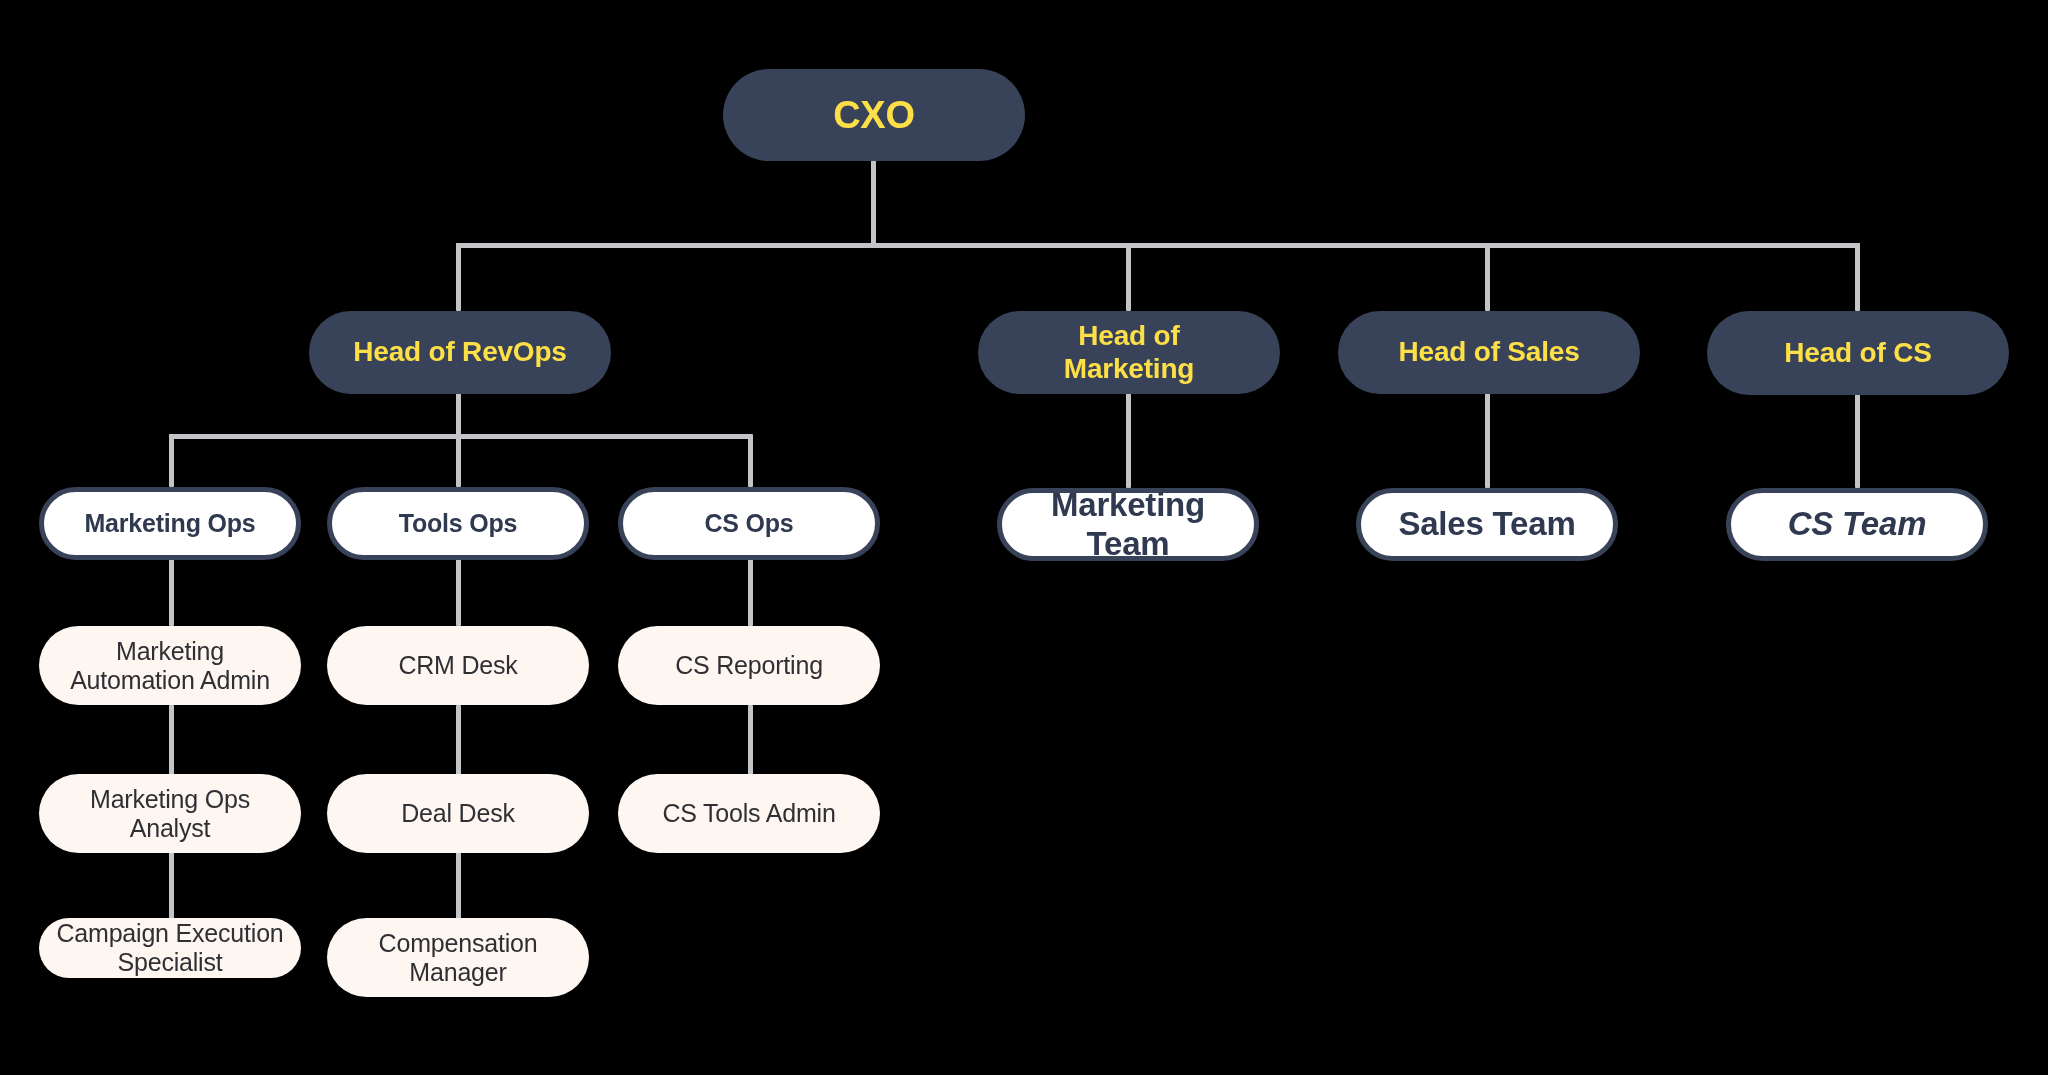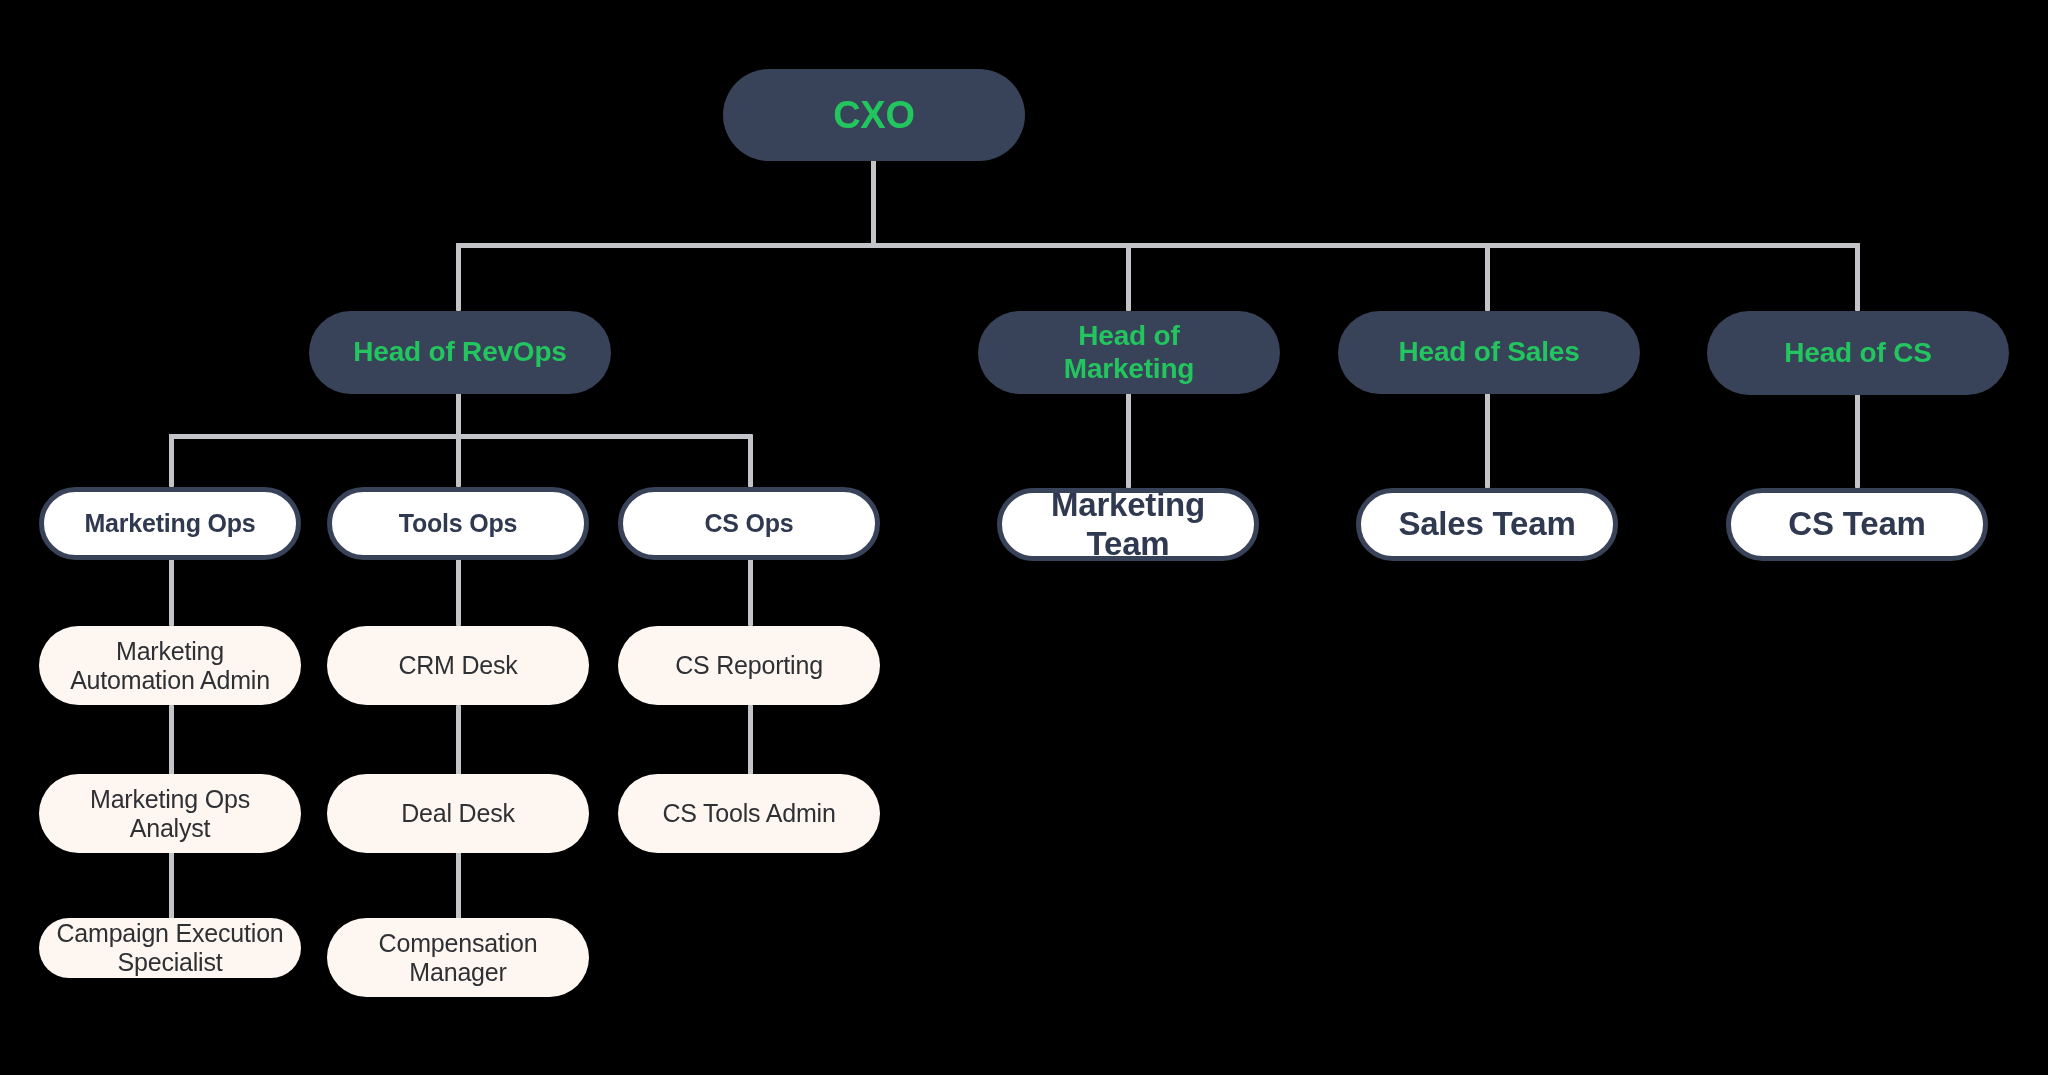--- a/index.html
+++ b/index.html
@@ -38,21 +38,21 @@
     text-align: center;
     box-sizing: border-box;
     border-radius: 46px;
     line-height: 1.16;
     letter-spacing: -0.2px;
   }
 
   
   .node.dark {
     background: #384258;
-    color: #22c55e;
+    color: #fde047;
     font-weight: 700;
   }
 
   
   .node.outlined {
     background: #ffffff;
     color: #2f3950;
     font-weight: 700;
     border: 5px solid #384258;
   }
@@ -148,21 +148,21 @@
   </div>
 
   <div class="node outlined size-team" style="left:997px; top:488px; width:262px; height:73px;">
     <span class="lbl">Marketing Team</span>
   </div>
 
   <div class="node outlined size-team" style="left:1356px; top:488px; width:262px; height:73px;">
     <span class="lbl">Sales Team</span>
   </div>
 
-  <div class="node outlined size-team" style="left:1726px; top:488px; width:262px; height:73px;">
+  <div class="node outlined size-team" style="left:1726px; top:488px; width:262px; height:73px;font-style:italic;">
     <span class="lbl">CS Team</span>
   </div>
 
   <div class="node cream size-leaf" style="left:39px; top:626px; width:262px; height:79px;">
     <span class="lbl">Marketing
 Automation Admin</span>
   </div>
 
   <div class="node cream size-leaf" style="left:327px; top:626px; width:262px; height:79px;">
     <span class="lbl">CRM Desk</span>

